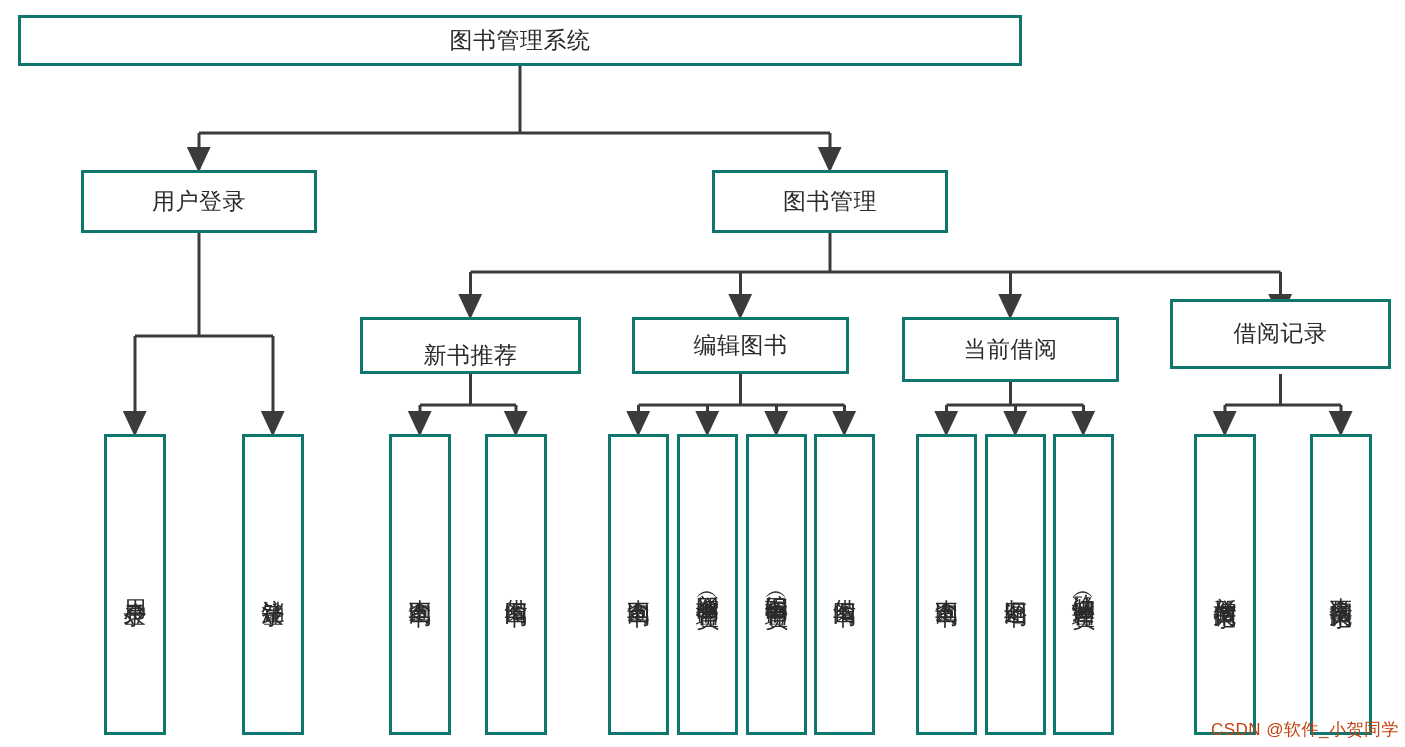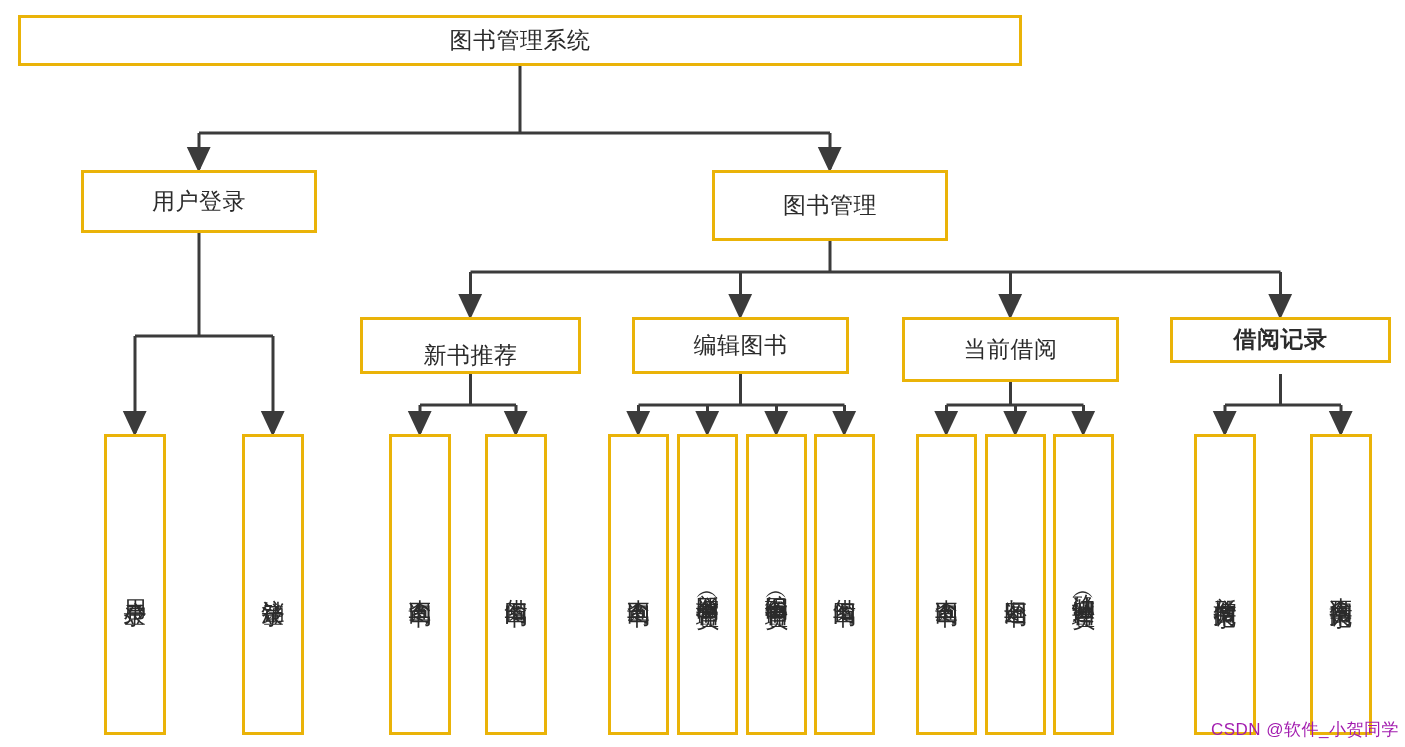--- a/index.html
+++ b/index.html
@@ -22,21 +22,21 @@
     left: 0;
     top: 0;
     width: 1405px;
     height: 747px;
     pointer-events: none;
   }
   .node {
     position: absolute;
     box-sizing: border-box;
     background: #ffffff;
-    border: 3px solid #eab308;
+    border: 3px solid #0f766e;
     display: flex;
     align-items: center;
     justify-content: center;
     color: #2b2b2b;
   }
   .node-label {
     display: block;
     text-align: center;
     line-height: 1.30;
     letter-spacing: 0.5px;
@@ -55,21 +55,21 @@
     font-size: 23px;
     line-height: 1.18;
     letter-spacing: 2px;
     max-height: 100%;
   }
   #watermark {
     position: absolute;
     right: 6px;
     bottom: 6px;
     font-size: 17px;
-    color: #a21caf;
+    color: #c2410c;
     letter-spacing: 0.5px;
     white-space: nowrap;
     user-select: none;
   }
 </style>
 </head>
 <body>
 
 <div id="diagram-root">
 
@@ -116,34 +116,34 @@
       </g>
   </svg>
 
   <div class="node horizontal" style="left:18px;top:15px;width:1004px;height:51px;">
     <span class="node-label">图书管理系统</span>
   </div>
 
   <div class="node horizontal" style="left:81px;top:170px;width:236px;height:63px;">
     <span class="node-label">用户登录</span>
   </div>
-  <div class="node horizontal" style="left:712px;top:170px;width:236px;height:71px;">
+  <div class="node horizontal" style="left:712px;top:170px;width:236px;height:63px;">
     <span class="node-label">图书管理</span>
   </div>
 
   <div class="node horizontal" style="left:360px;top:317px;width:221px;height:57px;align-items:flex-end;">
     <span class="node-label">新书推荐</span>
   </div>
   <div class="node horizontal" style="left:632px;top:317px;width:217px;height:57px;">
     <span class="node-label">编辑图书</span>
   </div>
   <div class="node horizontal" style="left:902px;top:317px;width:217px;height:65px;">
     <span class="node-label">当前借阅</span>
   </div>
-  <div class="node horizontal" style="left:1170px;top:317px;width:221px;height:46px;font-weight:bold;">
+  <div class="node horizontal" style="left:1170px;top:299px;width:221px;height:70px;">
     <span class="node-label">借阅记录</span>
   </div>
 
   <div class="node vertical" style="left:104px;top:434px;width:62px;height:301px;">
     <span class="node-label">用户登录</span>
   </div>
   <div class="node vertical" style="left:242px;top:434px;width:62px;height:301px;">
     <span class="node-label">注销登录</span>
   </div>
   <div class="node vertical" style="left:389px;top:434px;width:62px;height:301px;">

